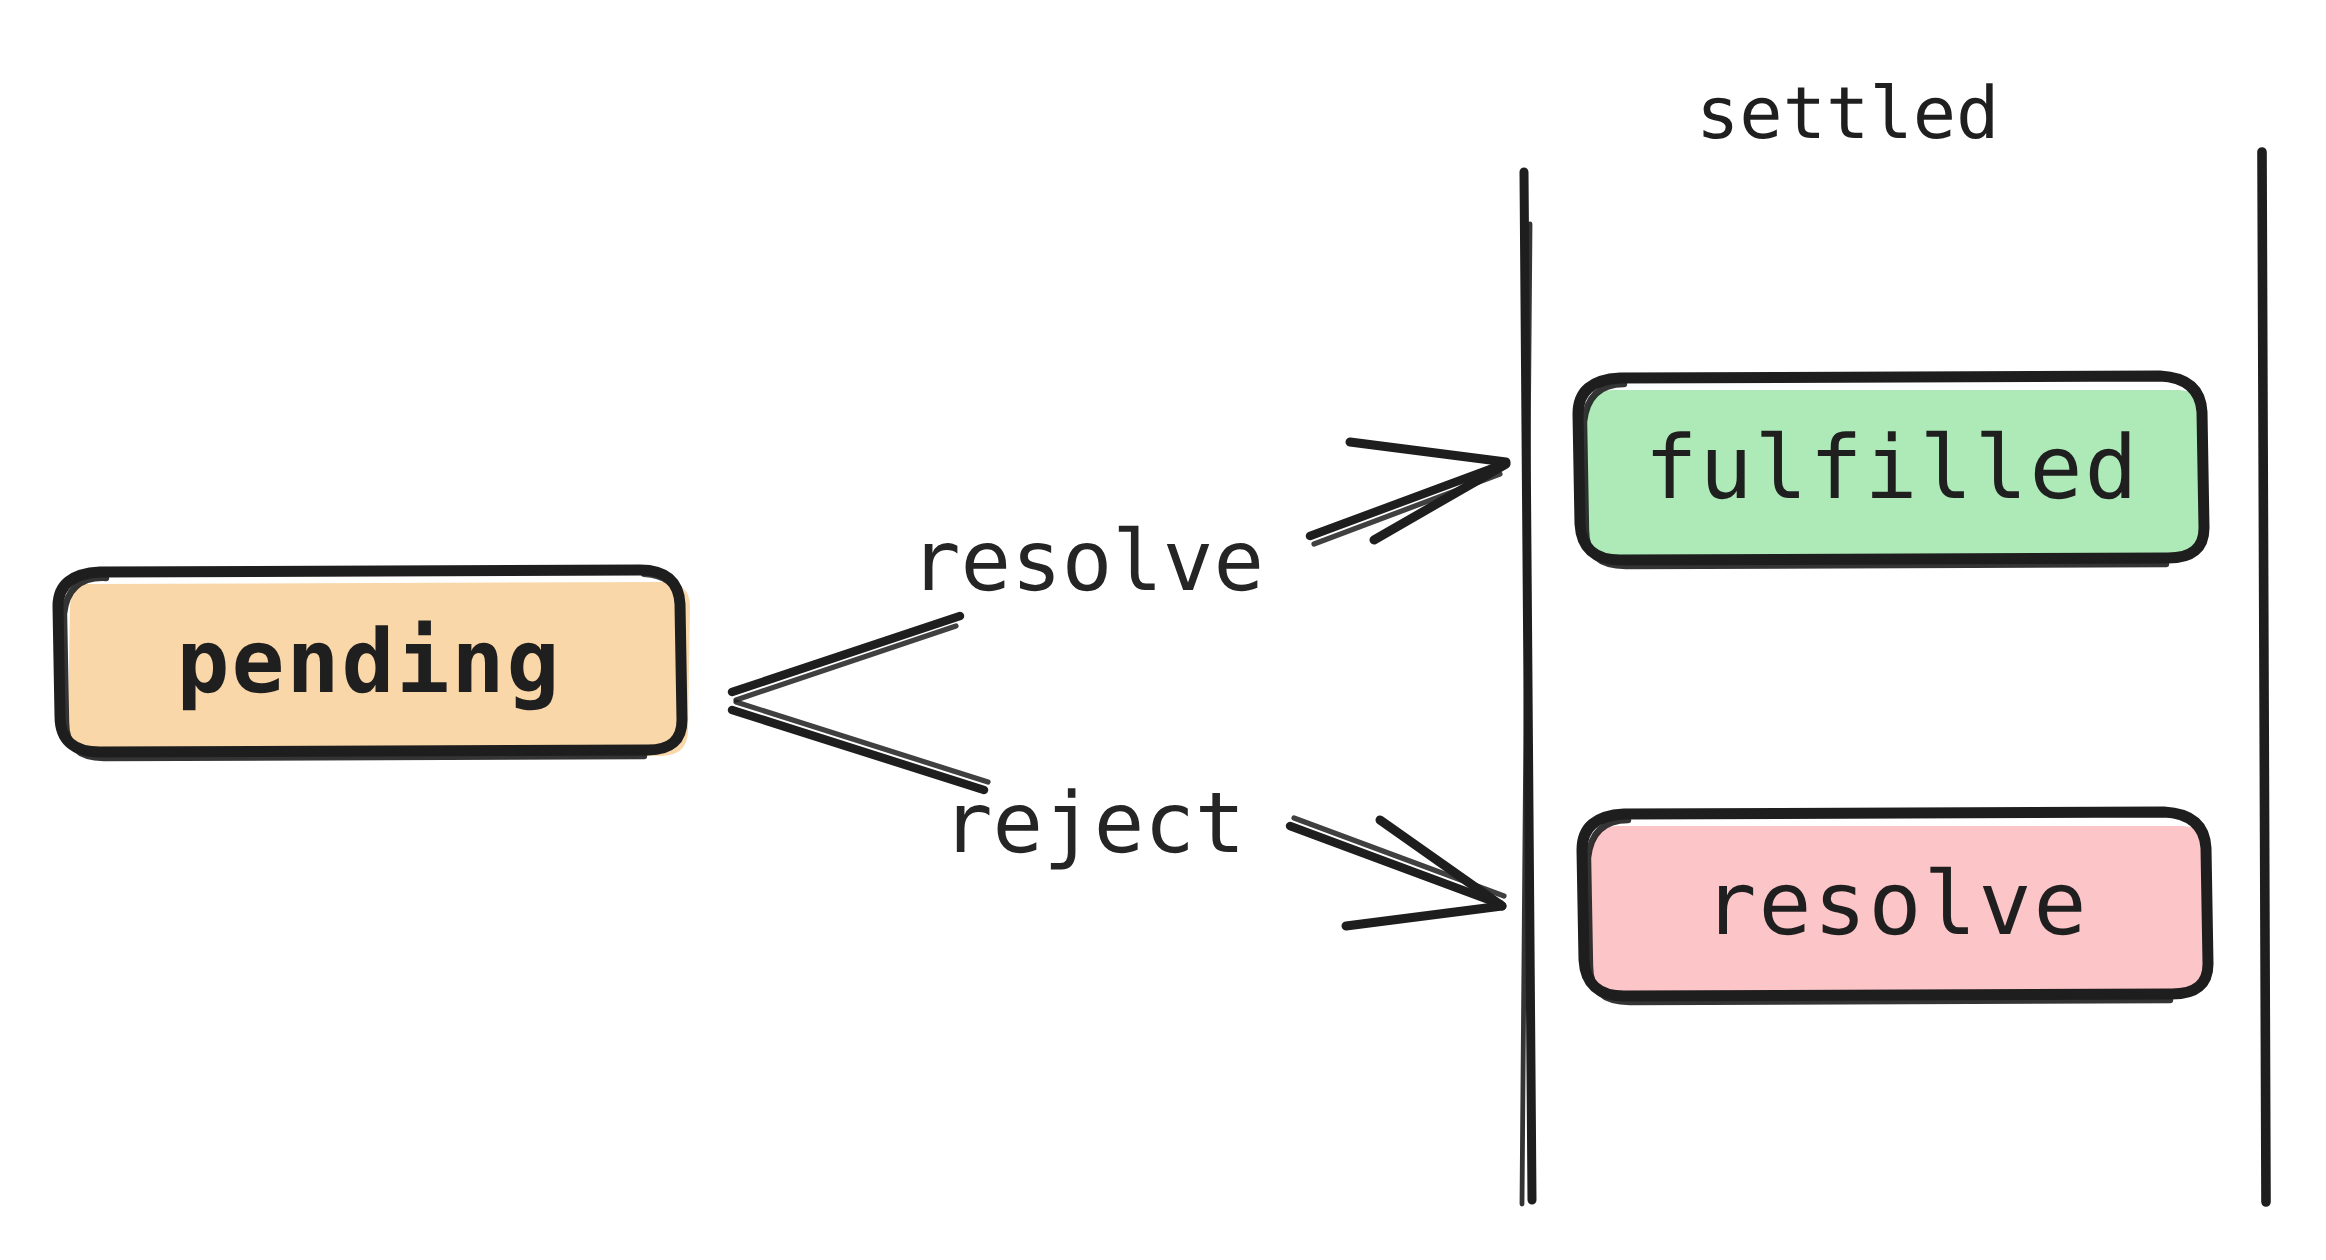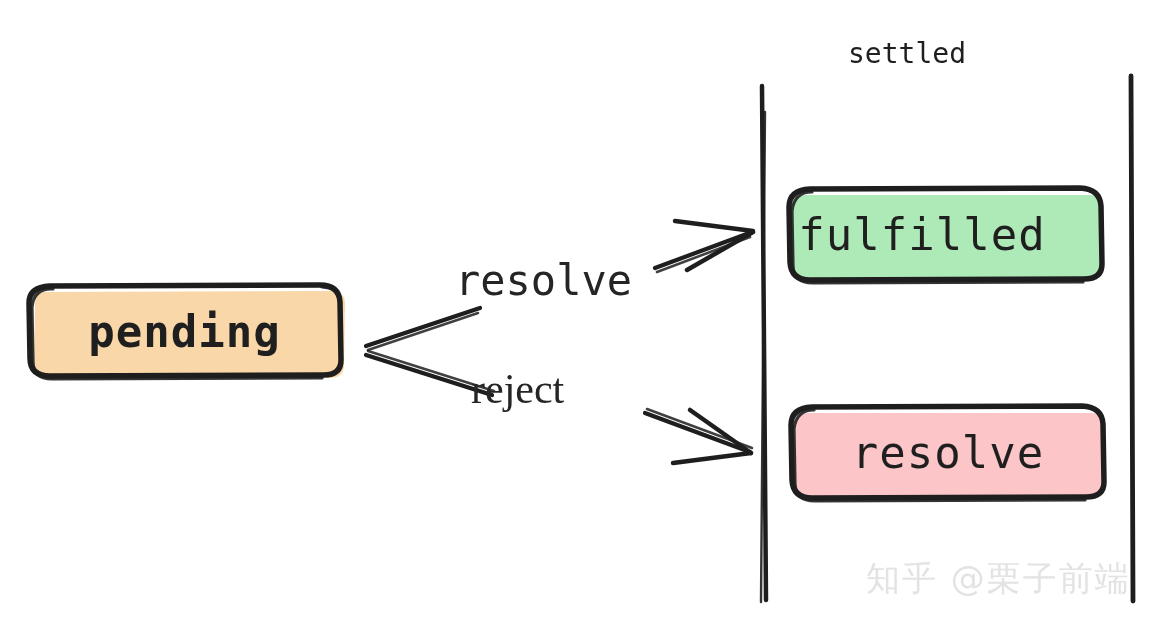--- a/index.html
+++ b/index.html
@@ -39,31 +39,31 @@
     position: absolute;
     font-family: "DejaVu Sans Mono", "Liberation Mono", monospace;
     font-size: 42px;
     color: #252525;
     white-space: nowrap;
     z-index: 5;
   }
   .group-label {
     position: absolute;
     font-family: "DejaVu Sans Mono", "Liberation Mono", monospace;
-    font-size: 28px;
+    font-size: 36px;
     color: #1f1f1f;
     white-space: nowrap;
     z-index: 5;
   }
   #pending-label  { left: 28px;  top: 285px; width: 313px; height: 92px; font-weight: bold; }
-  #fulfilled-label{ left: 766px; top: 188px; width: 312px; height: 92px; }
+  #fulfilled-label{ left: 790px; top: 188px; width: 312px; height: 92px; }
   #rejected-label { left: 792px; top: 406px; width: 312px; height: 92px; }
 
   #resolve-label { left: 455px; top: 256px; text-align: center; }
-  #reject-label  { left: 471px; top: 365px; font-family: Liberation Serif, serif; }
+  #reject-label  { left: 471px; top: 387px; }
   #settled-label { left: 848px; top: 37px; }
 
   #watermark {
     position: absolute;
     left: 866px;
     top: 556px;
     font-family: "DejaVu Sans", "Liberation Sans", sans-serif;
     font-size: 34px;
     color: #e3e3e3;
     letter-spacing: 2px;
@@ -136,15 +136,14 @@
   <div class="node-label" id="fulfilled-label">fulfilled</div>
 
   <div class="node-label" id="rejected-label">resolve</div>
 
   <div class="edge-label" id="resolve-label">resolve</div>
 
   <div class="edge-label" id="reject-label">reject</div>
 
   <div class="group-label" id="settled-label">settled</div>
 
-  <div id="watermark">知乎 @栗子前端</div>
 
 </div>
 
 </body></html>

